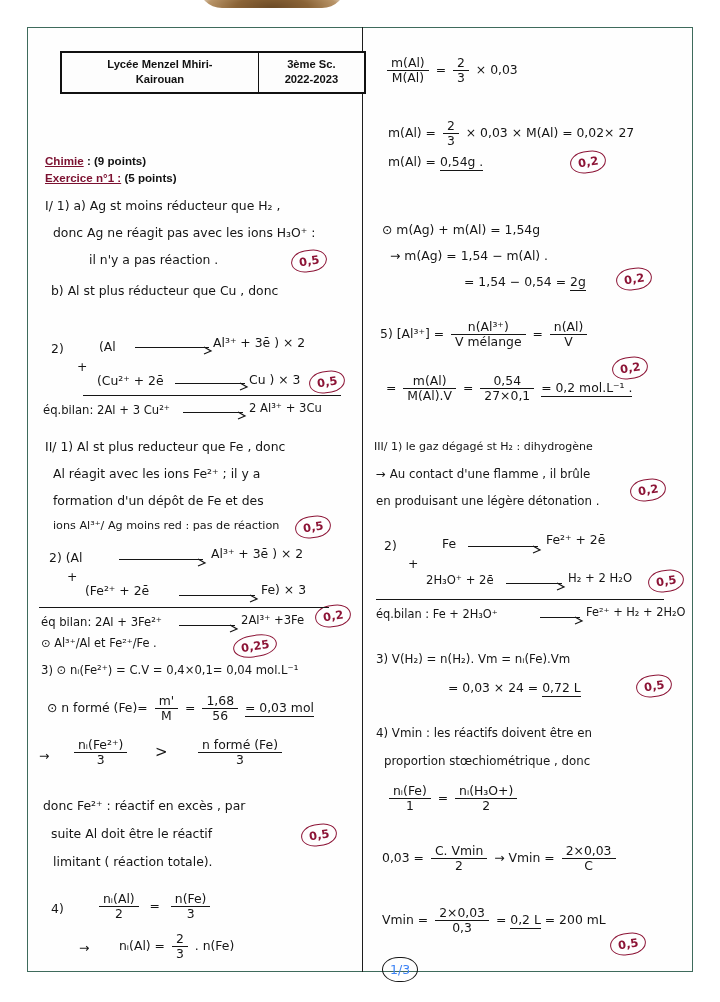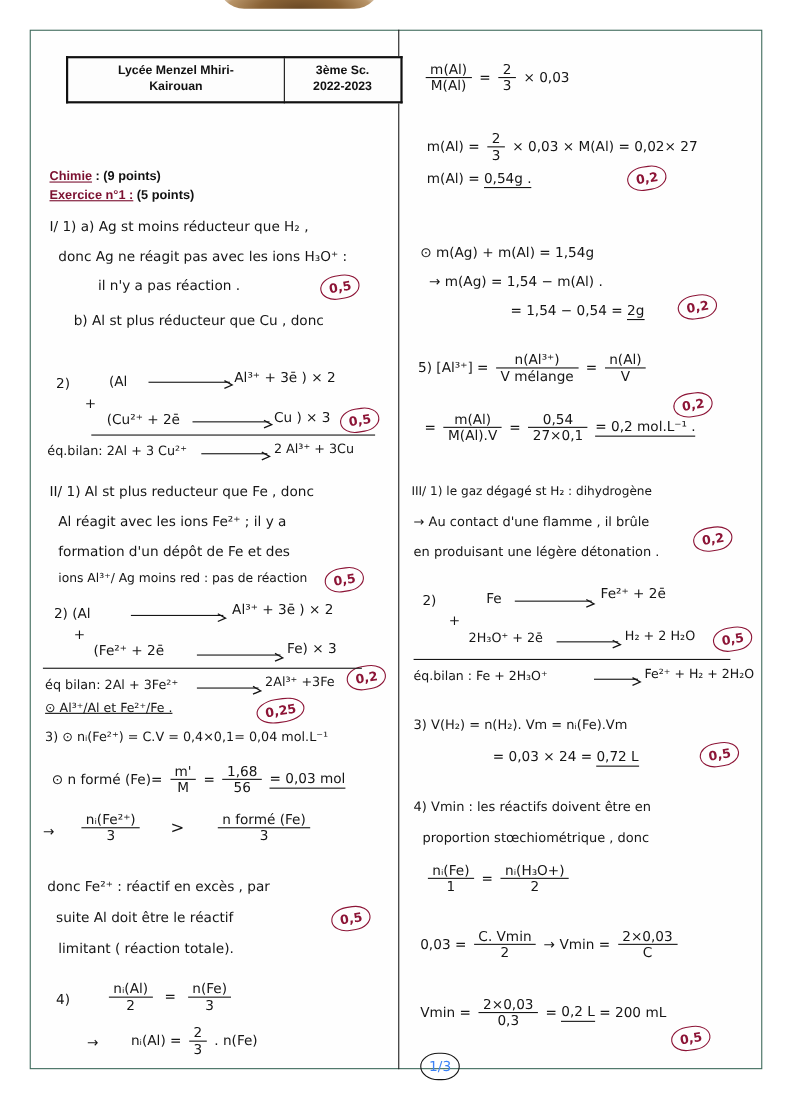--- a/index.html
+++ b/index.html
@@ -131,21 +131,21 @@
   <div class="typed" style="position:absolute;left:18px;top:144px;">
     <span class="lbl">Exercice n°1 :</span>
     <span>(5 points)</span>
   </div>
 
   <div class="hw row" style="left:18px;top:172px;">I/ 1) a)  Ag st moins réducteur que H₂ ,</div>
   <div class="hw row" style="left:26px;top:199px;">donc  Ag ne réagit pas avec les ions H₃O⁺ :</div>
   <div class="hw row" style="left:34px;top:226px;margin-left:28px;">il n'y a pas réaction .</div>
   <div class="grade" style="left:264px;top:223px;">0,5</div>
 
-  <div class="hw row" style="left:40px;top:257px;text-align:right;">b)  Al st plus réducteur que Cu , donc</div>
+  <div class="hw row" style="left:24px;top:257px;text-align:right;">b)  Al st plus réducteur que Cu , donc</div>
 
   <div class="hw row" style="left:24px;top:315px;">2)</div>
   <div class="hw row" style="left:72px;top:313px;">(Al</div>
   <div class="row" style="left:108px;top:320px;width:74px;height:0;border-top:1.4px solid #151515;"></div>
   <div class="row" style="left:176px;top:314px;">
     <svg width="10" height="10" viewBox="0 0 10 10">
         <path d="M1 2 L8 6 L1 9" fill="none" stroke="#151515" stroke-width="1.2"></path>
       </svg>
   </div>
   <div class="hw row" style="left:186px;top:309px;">Al³⁺ + 3ē ) × 2</div>
@@ -198,21 +198,21 @@
 
   <div class="hw row" style="left:14px;top:589px;font-size:11.6px;">éq bilan:  2Al + 3Fe²⁺</div>
   <div class="row" style="left:152px;top:598px;width:56px;height:0;border-top:1.3px solid #151515;"></div>
   <div class="row" style="left:202px;top:592px;">
     <svg width="10" height="10" viewBox="0 0 10 10">
         <path d="M1 2 L8 6 L1 9" fill="none" stroke="#151515" stroke-width="1.2"></path>
       </svg>
   </div>
   <div class="hw row" style="left:214px;top:587px;font-size:11.6px;">2Al³⁺ +3Fe</div>
 
-  <div class="hw row" style="left:14px;top:611px;font-size:11.4px;text-decoration:underline;">⊙   Al³⁺/Al  et  Fe²⁺/Fe .</div>
+  <div class="hw row" style="left:14px;top:611px;font-size:11.4px;">⊙   Al³⁺/Al  et  Fe²⁺/Fe .</div>
   <div class="grade" style="left:206px;top:608px;">0,25</div>
 
   <div class="hw row" style="left:14px;top:637px;font-size:11.6px;">3) ⊙   nᵢ(Fe²⁺) = C.V = 0,4×0,1= 0,04 mol.L⁻¹</div>
 
   <div class="hw row" style="left:20px;top:668px;">
     <span>⊙ n formé (Fe)=</span>
     <span class="frac">
       <span class="num">m'</span>
       <span class="den">M</span>
     </span>

